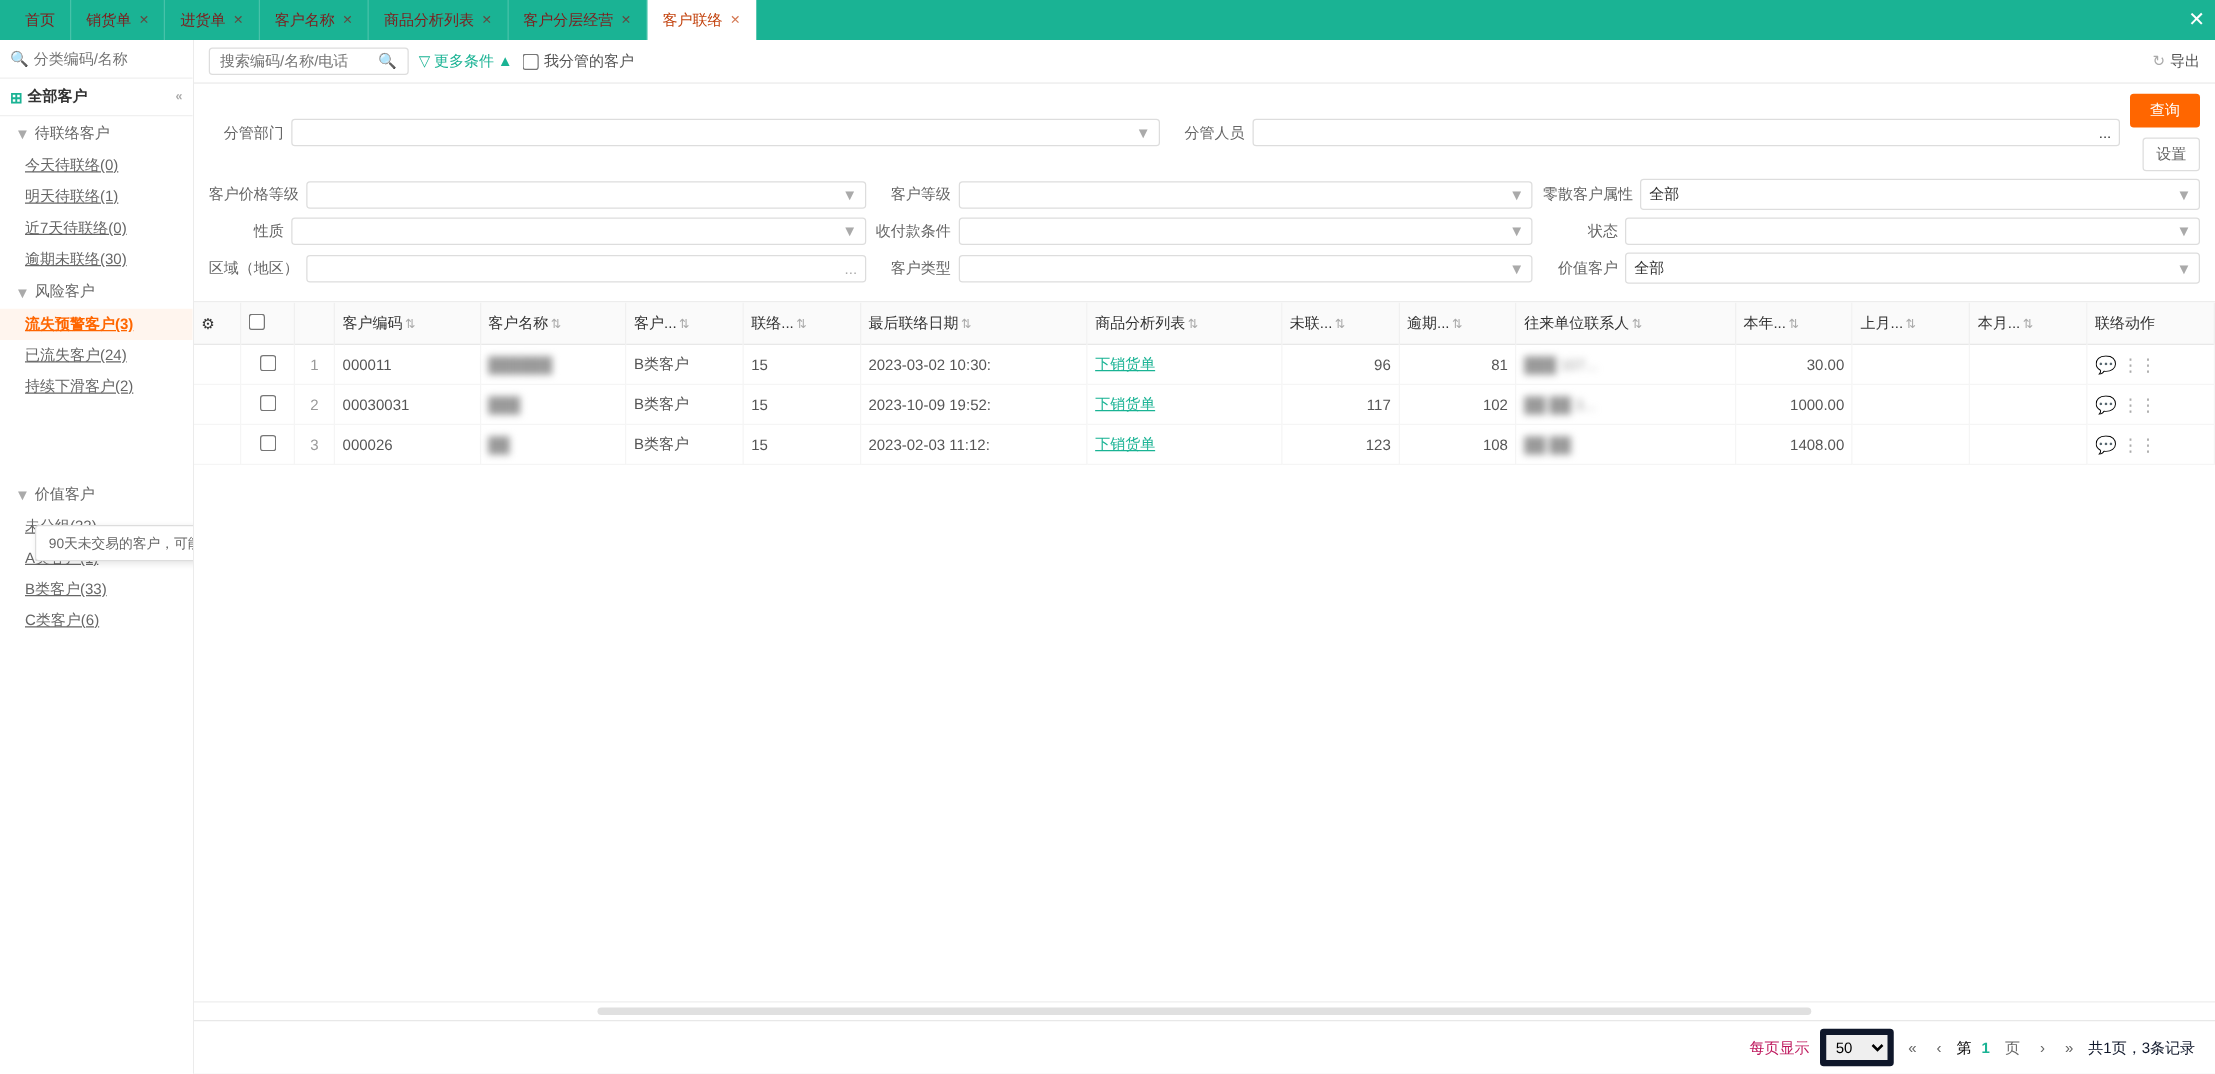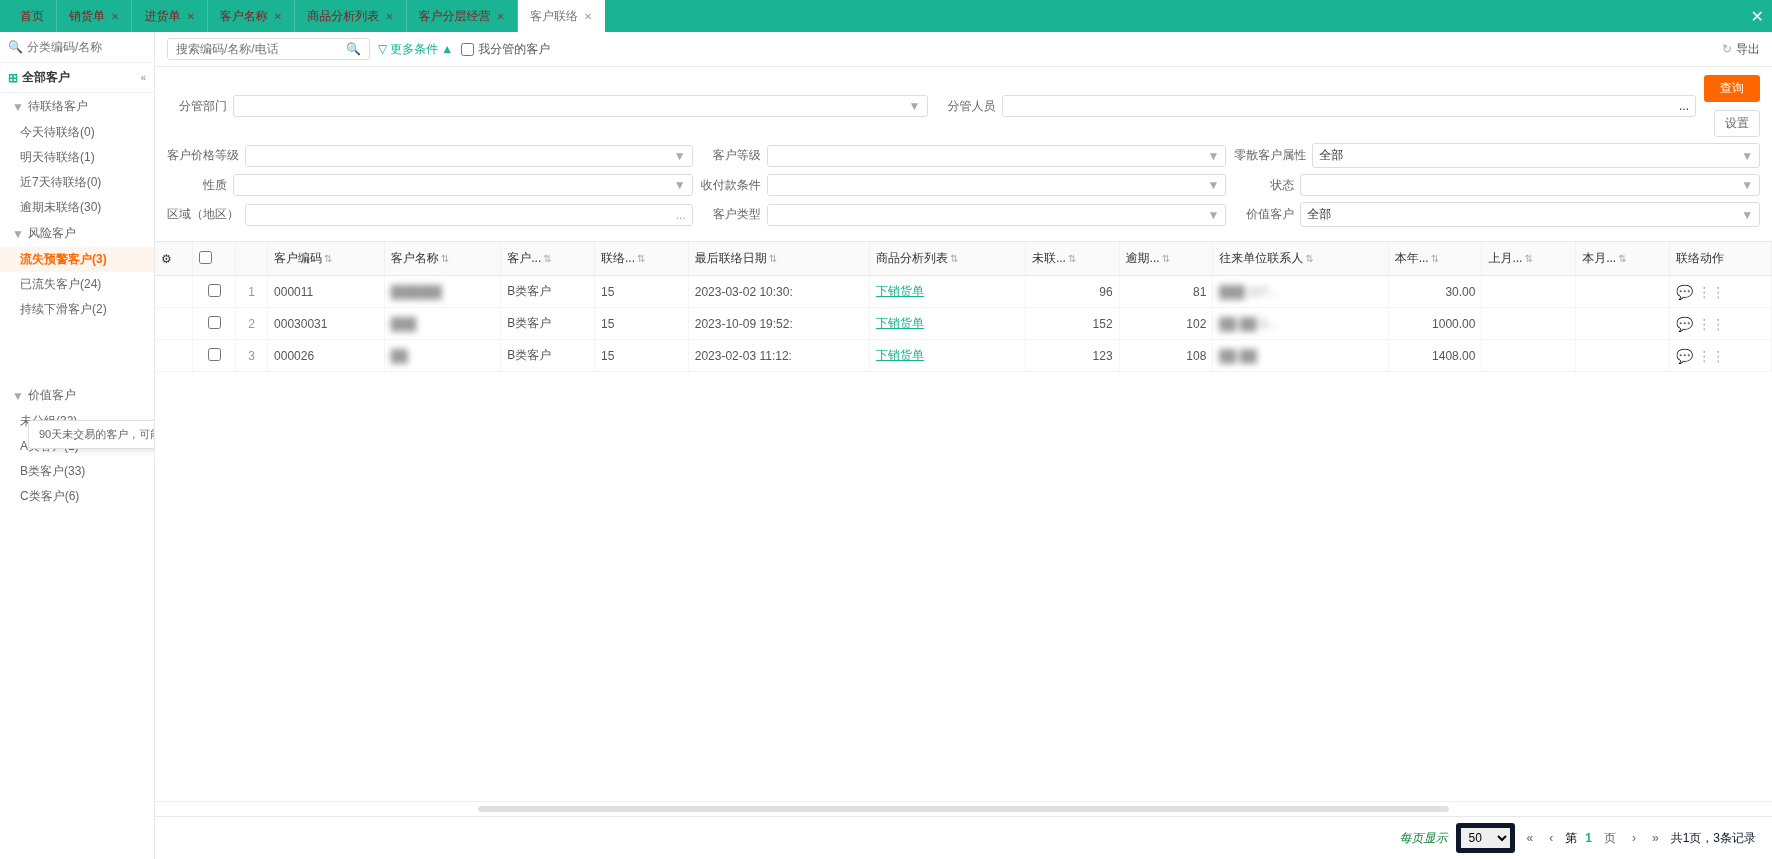--- a/index.html
+++ b/index.html
@@ -19,21 +19,21 @@
       align-items: center;
       height: 32px;
       padding: 0 12px;
       color: #7f1d1d;
       cursor: pointer;
       font-size: 12px;
       white-space: nowrap;
       border-right: 1px solid rgba(255,255,255,0.2);
     }
     .top-tab.home { background: transparent; }
-    .top-tab.active { background: #fff; color: #737373; }
+    .top-tab.active { background: #fff; color: #c2410c; }
     .top-tab .close-x {
       margin-left: 6px;
       font-size: 10px;
       color: inherit;
       opacity: 0.7;
     }
     .top-bar-right {
       margin-left: auto;
       display: flex;
       align-items: center;
@@ -93,20 +93,21 @@
       cursor: pointer;
     }
     .sidebar-group-title .arrow { margin-right: 4px; color: #aaa; }
     .sidebar-item {
       padding: 4px 8px 4px 20px;
       color: #666;
       cursor: pointer;
       white-space: nowrap;
       overflow: hidden;
       text-overflow: ellipsis;
+      text-decoration: underline;
     }
     .sidebar-item.active { color: #ff6600; font-weight: bold; background: #fff5ee; }
     .tooltip-box {
       background: #fff;
       border: 1px solid #ddd;
       border-radius: 3px;
       padding: 6px 10px;
       position: absolute;
       left: 28px;
       top: 388px;
@@ -134,21 +135,21 @@
       align-items: center;
       border-bottom: 1px solid #e8e8e8;
       gap: 8px;
     }
     .filter-search {
       display: flex;
       align-items: center;
       border: 1px solid #ddd;
       border-radius: 3px;
       padding: 3px 8px;
-      width: 203px;
+      width: 160px;
     }
     .filter-search input {
       border: none;
       outline: none;
       font-size: 12px;
       color: #999;
       width: 100%;
     }
     .filter-more-btn {
       display: flex;
@@ -285,21 +286,21 @@
     
     .pagination {
       background: #fff;
       border-top: 1px solid #e8e8e8;
       padding: 6px 16px;
       display: flex;
       align-items: center;
       justify-content: flex-end;
       gap: 8px;
     }
-    .pagination-label { color: #15803d; font-style: italic; }
+    .pagination-label { color: #be185d; }
     .pagination-select {
       border: 5px solid #0f172a;
       border-radius: 3px;
       padding: 2px 4px;
       font-size: 12px;
     }
     .page-btn { color: #666; cursor: pointer; padding: 2px 4px; }
     .page-current { color: #1ab394; font-weight: bold; }
     .total-info { color: #0f172a; }
 
@@ -562,21 +563,21 @@
             <tr>
       <td></td>
       <td class="td-checkbox"><input type="checkbox" style=""></td>
       <td class="row-num">2</td>
       <td>00030031</td>
       <td><span class="blurred-text">███</span></td>
       <td>B类客户</td>
       <td>15</td>
       <td>2023-10-09 19:52:</td>
       <td><a class="td-link">下销货单</a></td>
-      <td class="td-num">152</td>
+      <td class="td-num">117</td>
       <td class="td-num">102</td>
       <td><span class="blurred-text">██ ██ 3...</span></td>
       <td class="td-num">1000.00</td>
       <td class="td-num"></td>
       <td class="td-num"></td>
       <td>
         <div class="action-icons">
           <span class="action-icon" title="联络">💬</span>
           <span class="action-icon" title="更多">⋮⋮</span>
         </div>

